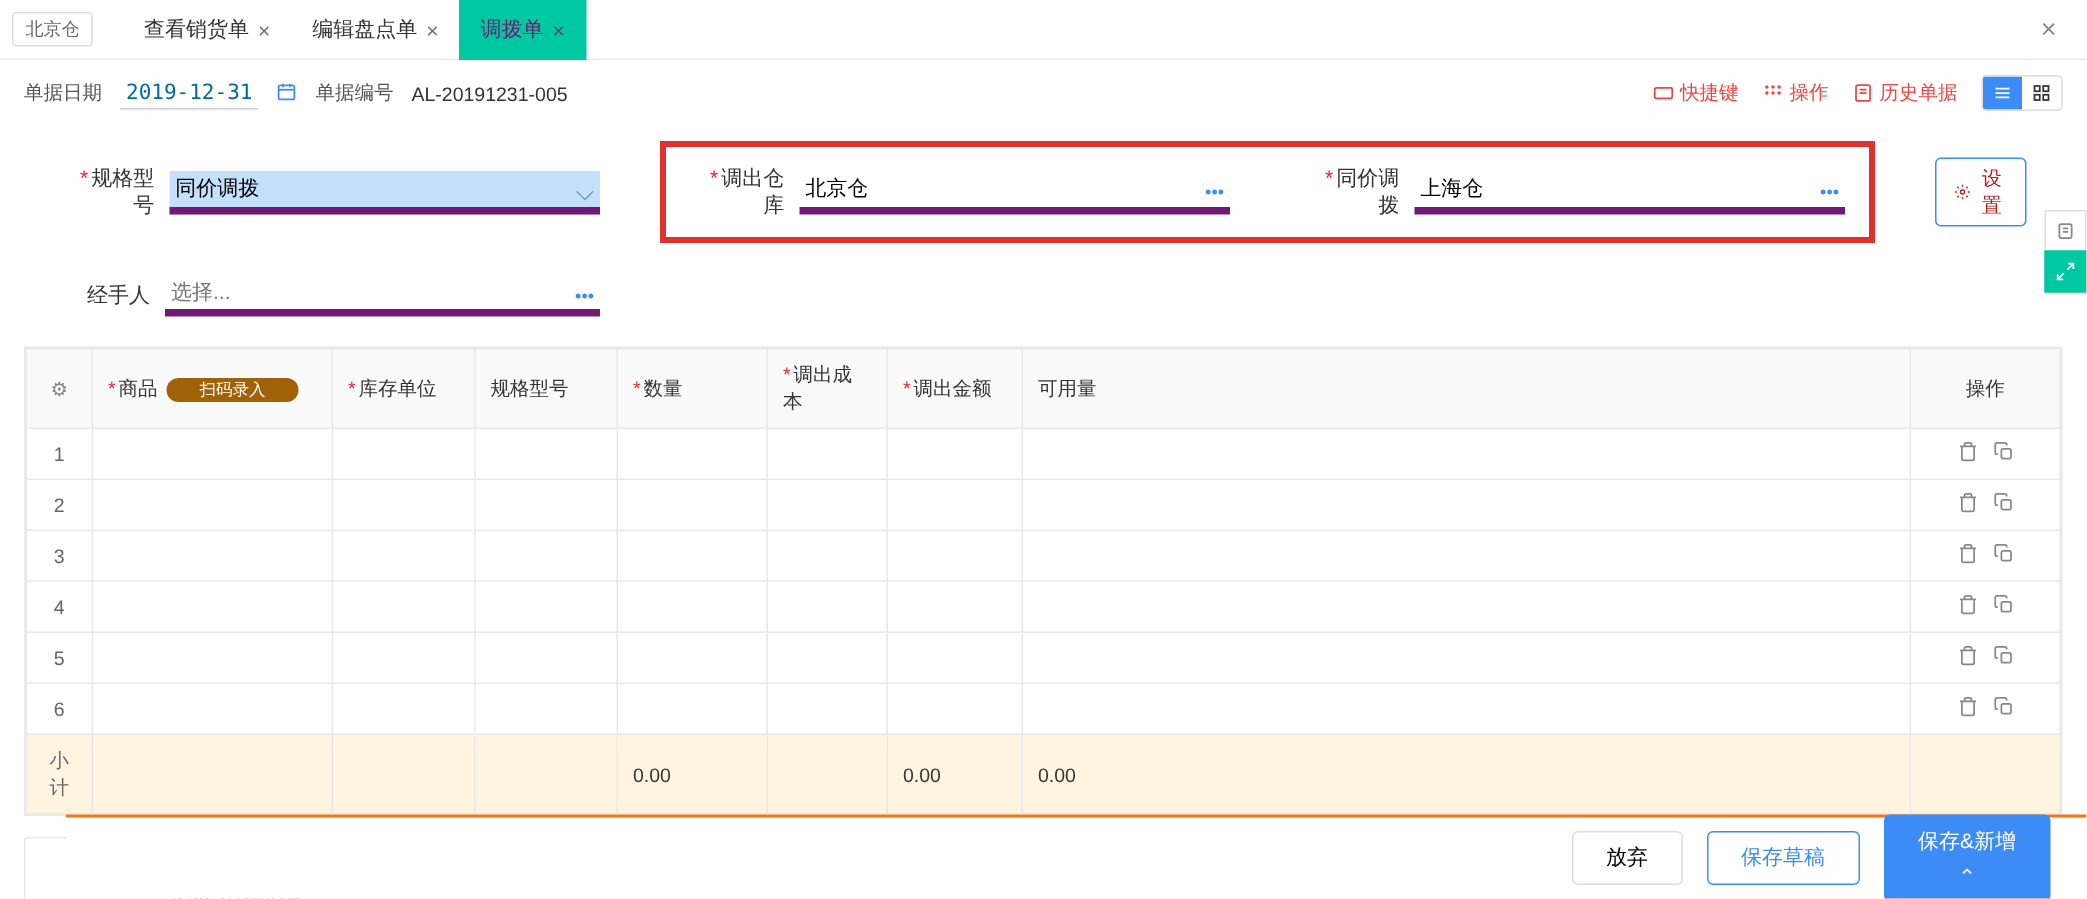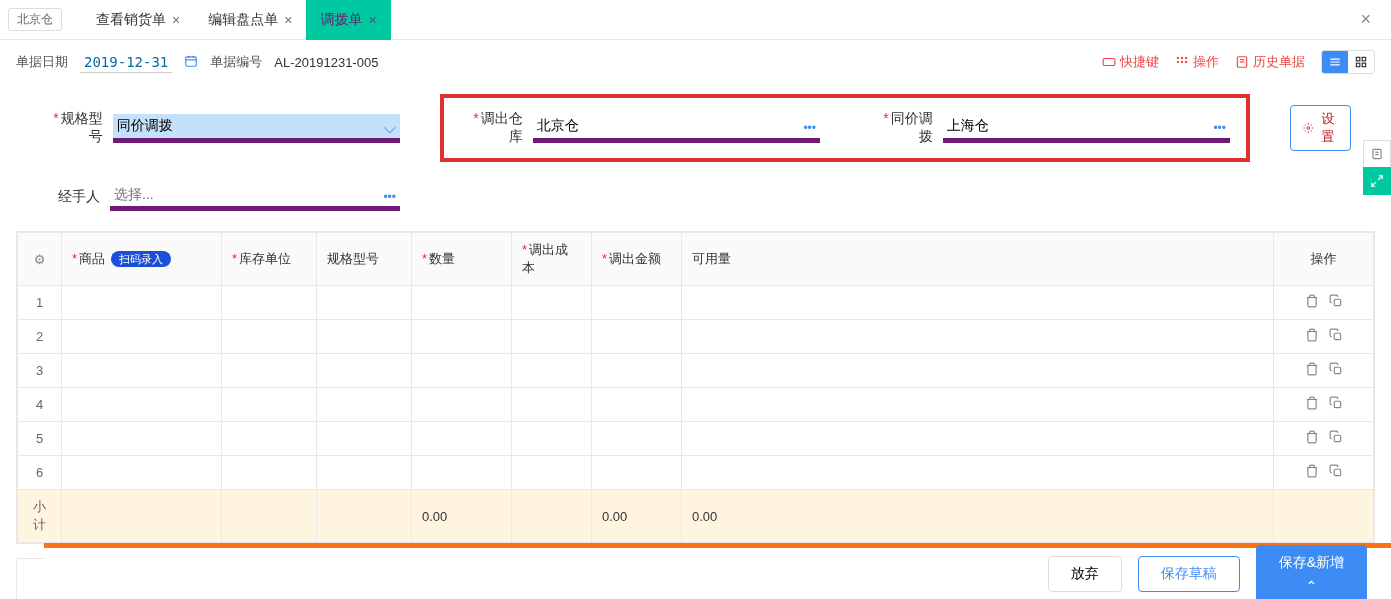--- a/index.html
+++ b/index.html
@@ -27,29 +27,29 @@
 .fld-input.highlight { background: #c4e0fb; }
 .suffix { position: absolute; right: 4px; color: #3d8cf5; font-size: 12px; cursor: pointer; }
 .red-box { border: 4px solid #e03030; padding: 12px 16px; display: flex; gap: 50px; align-items: center; }
 .settings-btn { margin-left: auto; border: 1px solid #3d8cf5; color: #b91c1c; background: #fff; padding: 4px 12px; border-radius: 4px; display: flex; align-items: center; gap: 4px; cursor: pointer; }
 .table-wrap { margin: 10px 16px 0; border: 1px solid #e8e8e8; position: relative; }
 .table { width: 100%; border-collapse: collapse; table-layout: fixed; }
 .table th, .table td { border: 1px solid #e8e8e8; padding: 8px 10px; text-align: left; font-size: 13px; font-weight: normal; }
 .table th { background: #fafafa; color: #333; }
 .table td.num { text-align: center; color: #666; }
 .table .op-col { text-align: center; width: 100px; }
-.scan-badge { background: #1d4ed8; color: #fff; font-size: 11px; padding: 2px 8px; border-radius: 10px; margin-left: 6px; }
+.scan-badge { background: #a16207; color: #fff; font-size: 11px; padding: 2px 22px; border-radius: 10px; margin-left: 6px; }
 .subtotal-row td { background: #fff4e0; }
 .op-icons { display: flex; gap: 10px; justify-content: center; color: #888; }
 .op-icons span { cursor: pointer; }
 .remark-section { margin: 14px 16px; display: flex; border: 1px solid #e8e8e8; border-radius: 2px; }
 .remark-left { width: 80px; display: flex; flex-direction: column; align-items: center; justify-content: center; padding: 10px; border-right: 1px solid #e8e8e8; color: #666; gap: 4px; }
 .remark-icon { color: #00c8a0; font-size: 22px; }
 .remark-input { flex: 1; border: none; padding: 0 14px; font-size: 13px; outline: none; }
-.footer { position: absolute; bottom: 0; left: 0; right: 0; height: 56px; border-top: 5px solid #f97316; display: flex; align-items: center; justify-content: flex-end; gap: 16px; padding: 0 24px; background: #fff; margin-left: 44px; }
+.footer { position: absolute; bottom: 0; left: 0; right: 0; height: 56px; border-top: 2px solid #f97316; display: flex; align-items: center; justify-content: flex-end; gap: 16px; padding: 0 24px; background: #fff; margin-left: 44px; }
 .btn { padding: 8px 22px; border-radius: 4px; font-size: 14px; cursor: pointer; border: 1px solid #ddd; background: #fff; }
 .btn.outline-blue { border-color: #3d8cf5; color: #3d8cf5; }
 .btn.primary { background: #3d8cf5; color: #fff; border-color: #3d8cf5; display: flex; align-items: center; gap: 6px; flex-direction: column; }
 .side-widgets { position: absolute; right: 0; top: 140px; display: flex; flex-direction: column; }
 .side-widget { width: 28px; height: 28px; border: 1px solid #ddd; display: flex; align-items: center; justify-content: center; color: #888; cursor: pointer; margin-bottom: -1px; background: #fff; }
 .side-widget.active { background: #00c8a0; color: #fff; border-color: #00c8a0; }
 .gear { color: #888; }
 svg { width: 14px; height: 14px; }
 </style>
 </head>

